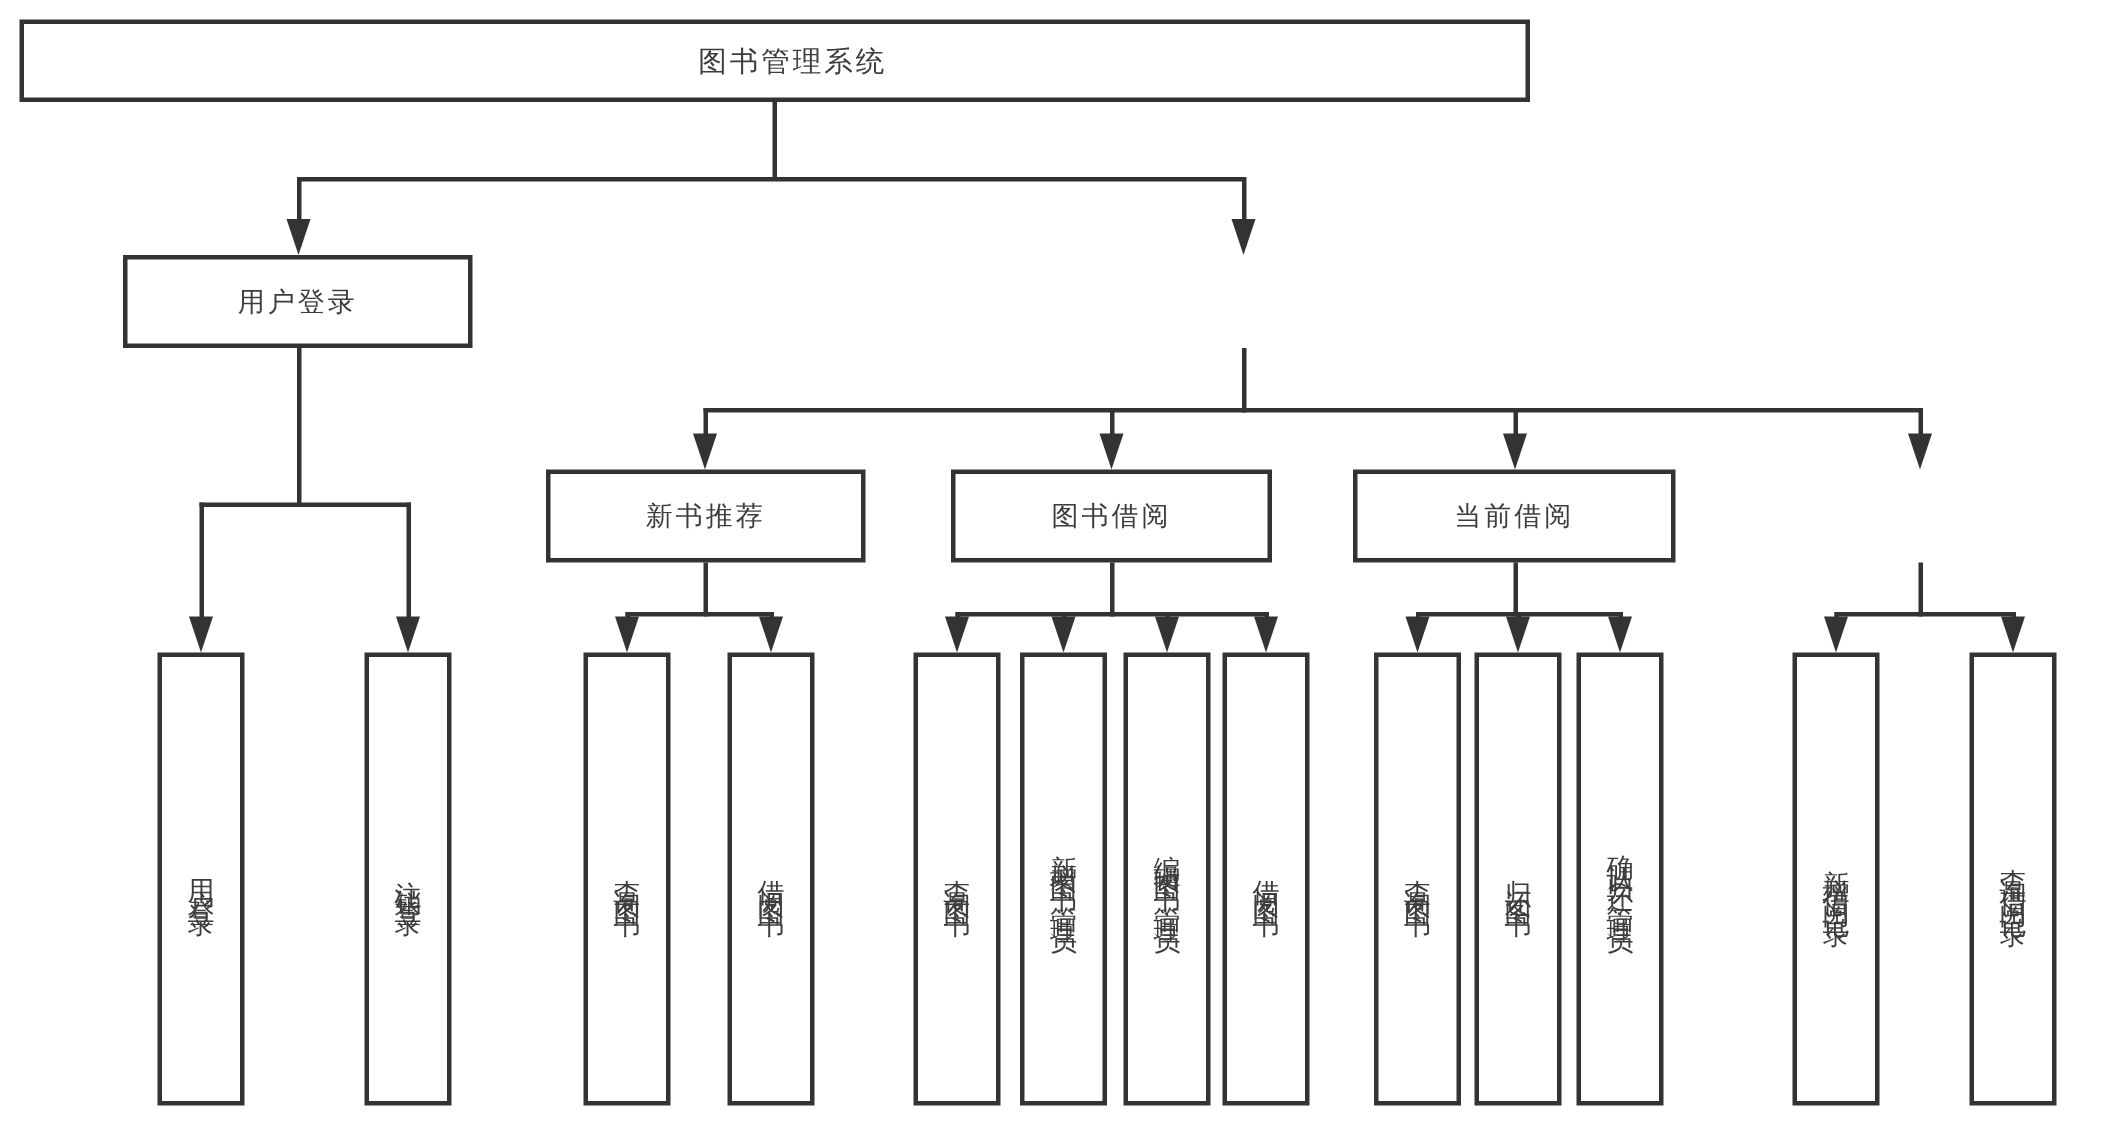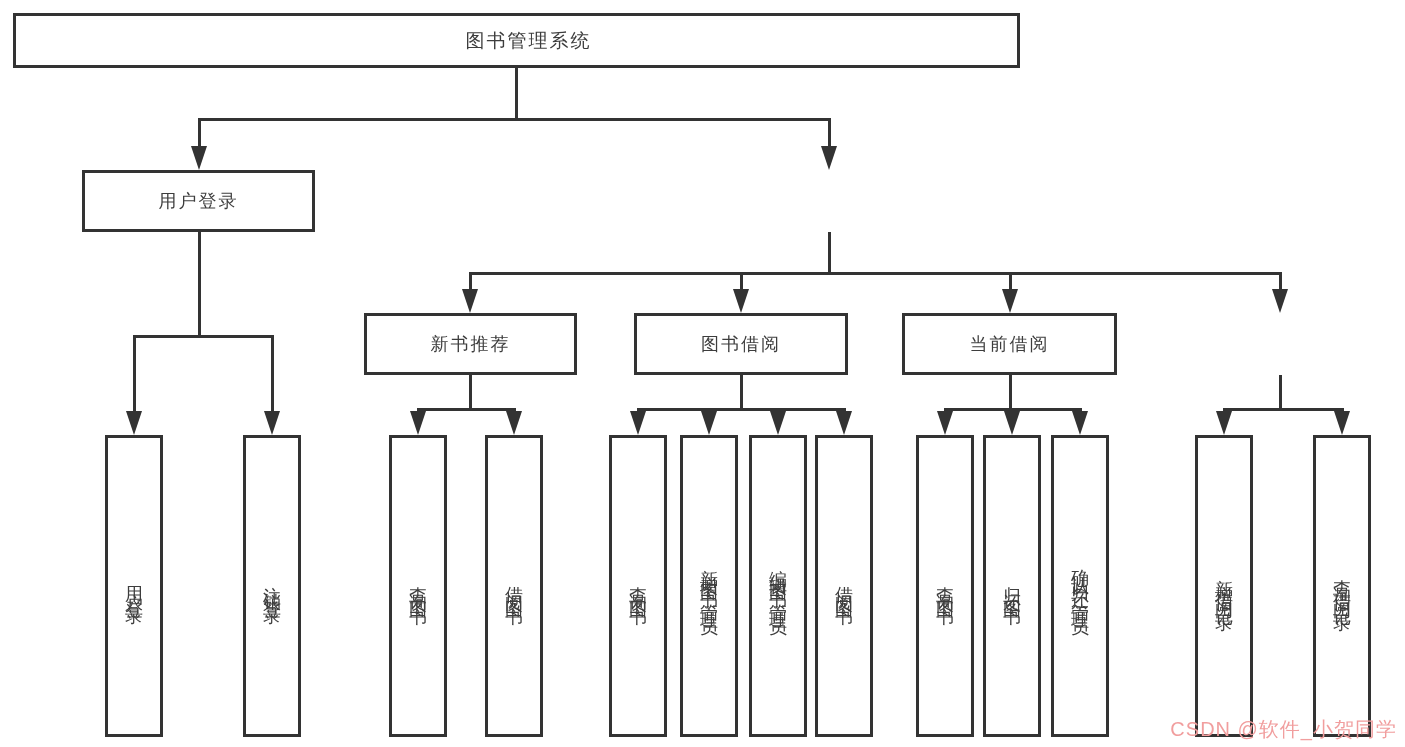--- a/index.html
+++ b/index.html
@@ -169,15 +169,14 @@
     <span>确认归还（管理员）</span>
   </div>
 
   <div class="box vbox" style="left:1195px;top:435px;width:58px;height:302px;">
     <span>新增借阅记录</span>
   </div>
   <div class="box vbox" style="left:1313px;top:435px;width:58px;height:302px;">
     <span>查询借阅记录</span>
   </div>
 
-  <div class="watermark">CSDN @软件_小贺同学</div>
 
 </div>
 
 </body></html>

